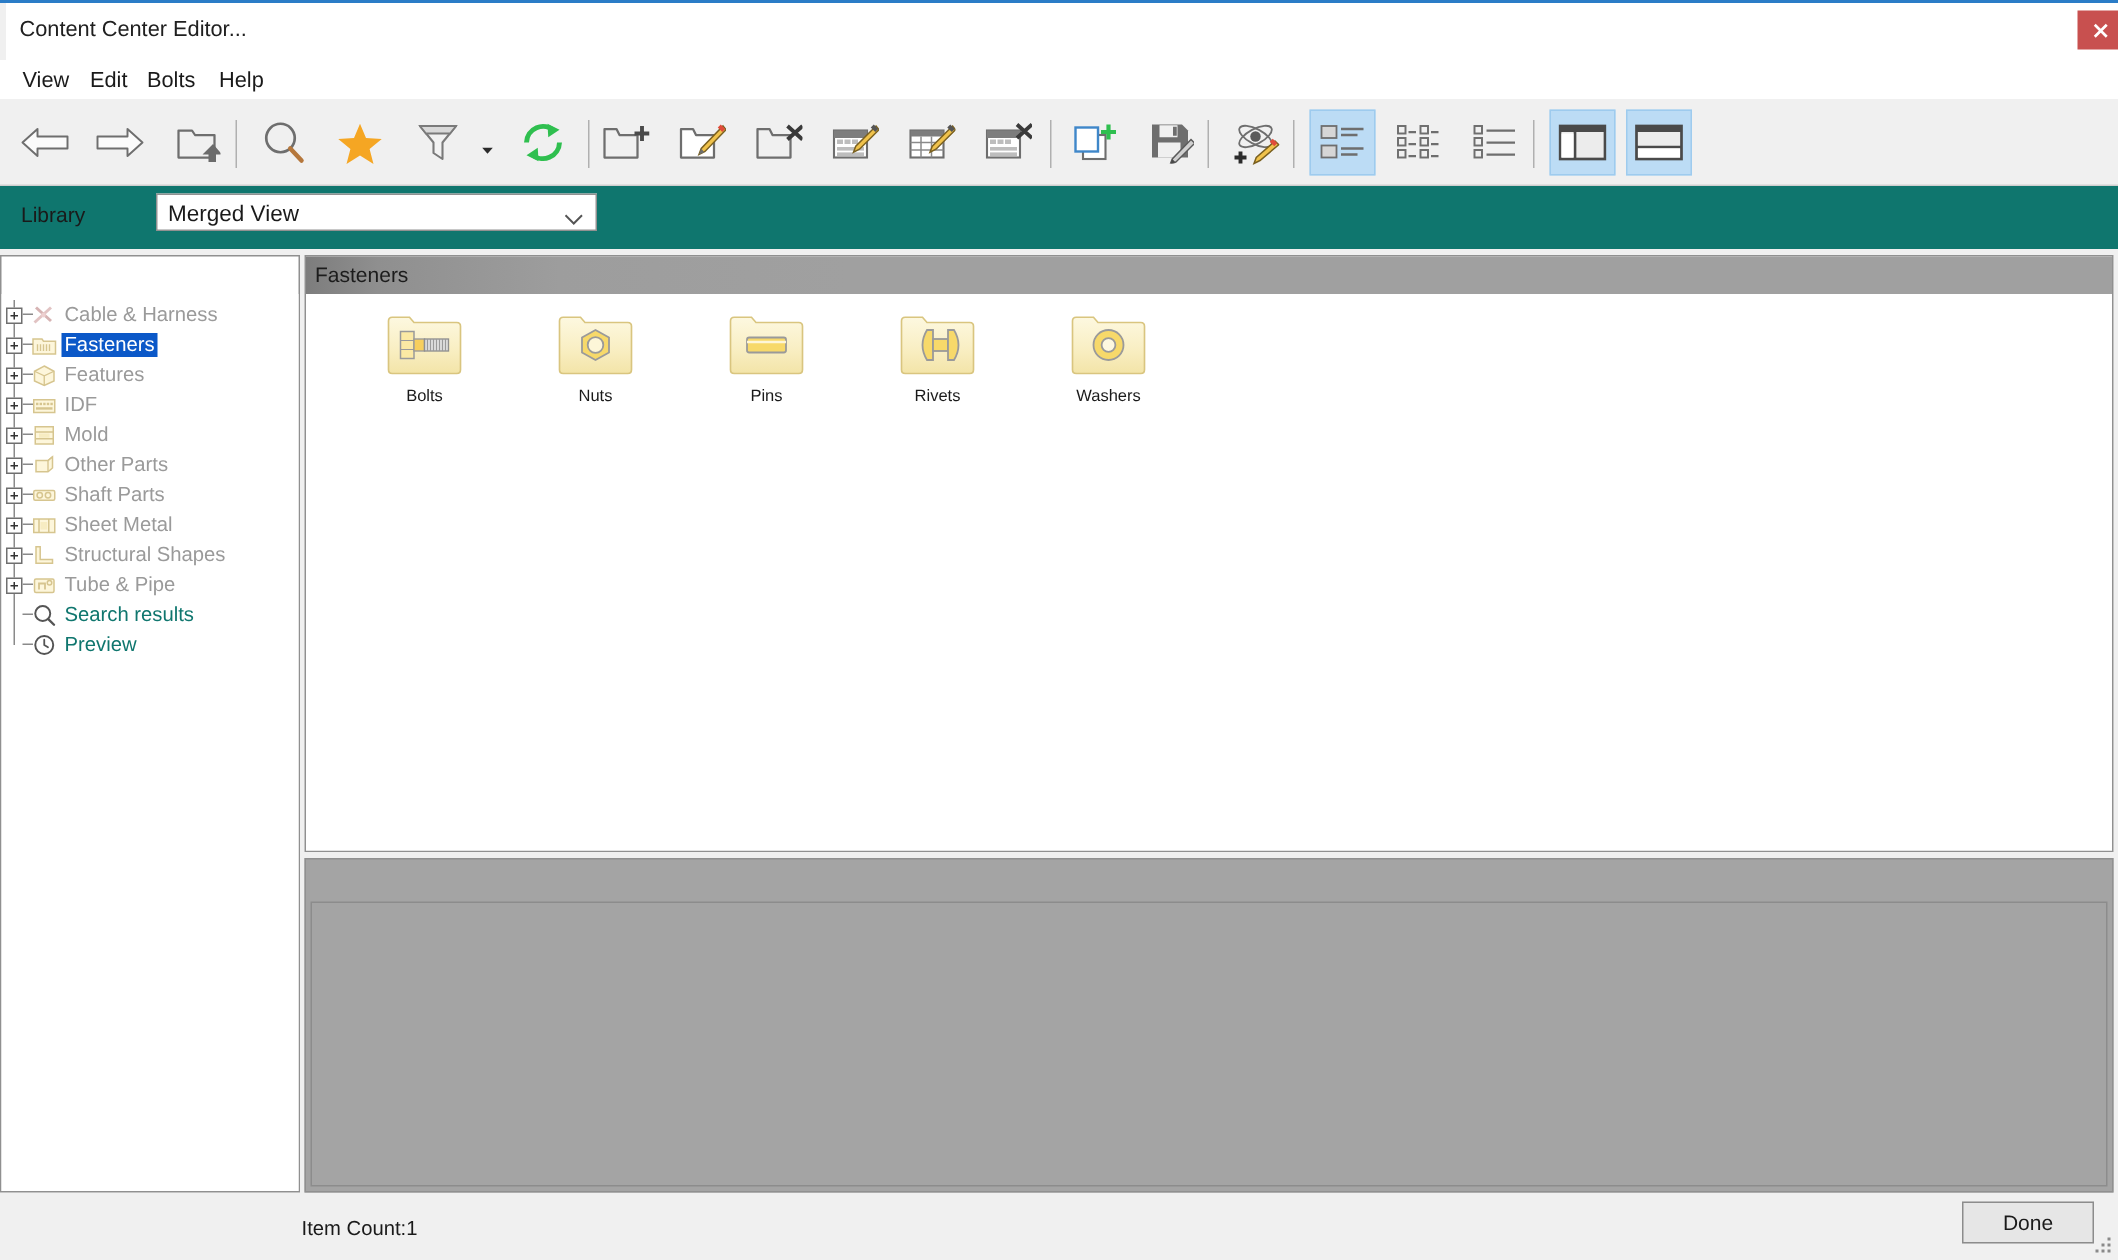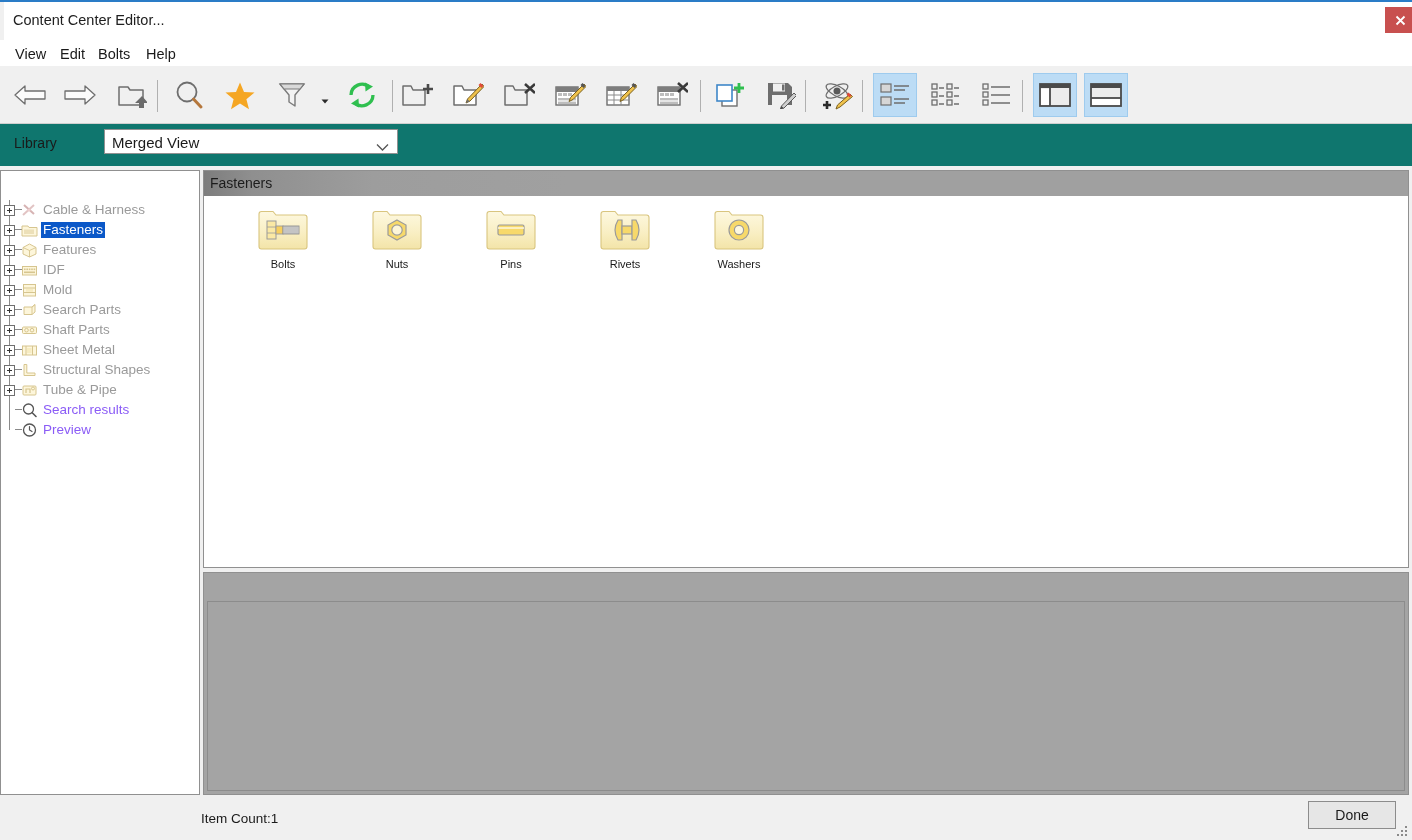--- a/index.html
+++ b/index.html
@@ -162,21 +162,21 @@
   .tree-icon {
     position: absolute; left: 20px; top: 2px;
     width: 17px; height: 16px;
   }
   .tree-label {
     position: absolute; left: 40px; top: 2px;
     font-size: 13.5px; color: #9a9a9a;
     padding: 0 2px;
     line-height: 16px;
   }
-  .tree-label.dark { color: #8b5cf6; }
+  .tree-label.dark { color: #0f766e; }
   .tree-label.selected {
     background: #0b58c8; color: #ffffff;
   }
 
   
   .mainpanel {
     position: absolute; left: 203px; top: 168px;
     width: 1206px; height: 398px;
     background: #ffffff;
     border: 1px solid #909090;
@@ -595,21 +595,21 @@
           <div class="tree-label">Mold</div>
         </div>
         <div class="tree-row">
           <div class="tree-elbow"></div>
           <div class="tree-dash"></div>
           <div class="tree-expander"></div>
           <div class="tree-icon" style="opacity: 0.75;"><svg width="17" height="16" viewBox="0 0 17 16">
               <path d="M3 5 L11 5 L14 2.5 L14 10 L11 12.5 L3 12.5 Z" fill="#fdf3cf" stroke="#c9b26a" stroke-width="1"></path>
               <path d="M11 5 L11 12.5 M11 5 L14 2.5" stroke="#c9b26a" stroke-width="0.9" fill="none"></path>
             </svg></div>
-          <div class="tree-label">Search Parts</div>
+          <div class="tree-label">Other Parts</div>
         </div>
         <div class="tree-row">
           <div class="tree-elbow"></div>
           <div class="tree-dash"></div>
           <div class="tree-expander"></div>
           <div class="tree-icon" style="opacity: 0.75;"><svg width="17" height="16" viewBox="0 0 17 16">
               <rect x="1.5" y="5" width="14" height="6.5" rx="1" fill="#fdf3cf" stroke="#c9b26a" stroke-width="1"></rect>
               <circle cx="5.5" cy="8.2" r="1.8" fill="none" stroke="#c9b26a" stroke-width="1"></circle>
               <circle cx="11" cy="8.2" r="1.8" fill="none" stroke="#c9b26a" stroke-width="1"></circle>
             </svg></div>

